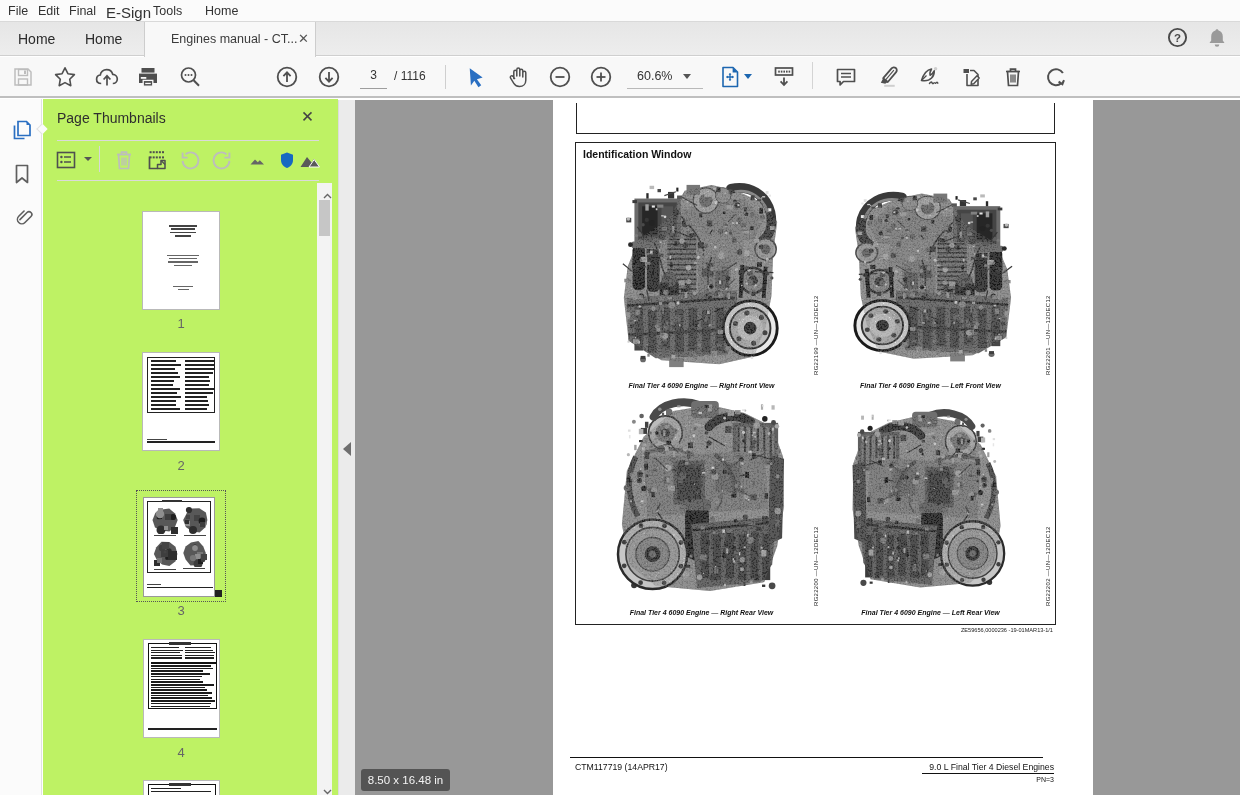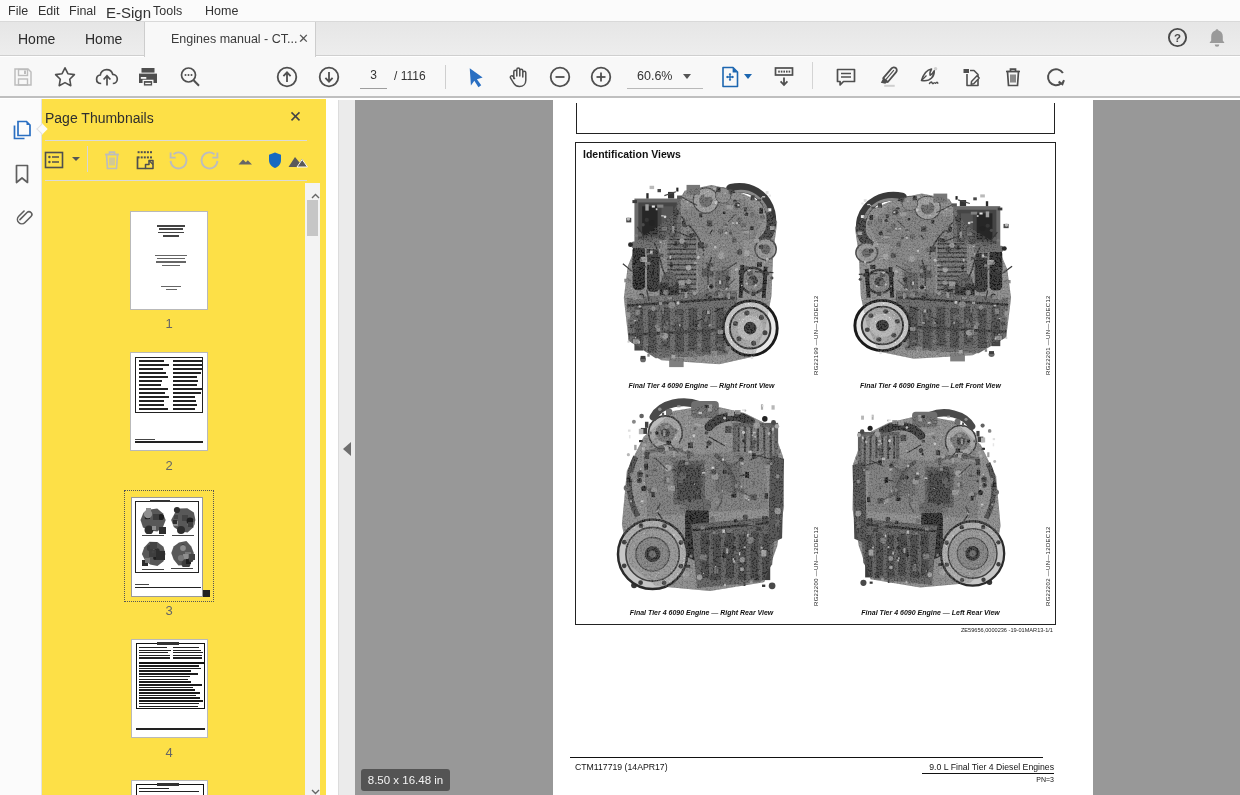--- a/index.html
+++ b/index.html
@@ -146,21 +146,21 @@
         <path d="M17.3 18.2 A8 8 0 1 1 18.9 8.1" fill="none" stroke="#4f4f4f" stroke-width="2"></path>
         <path d="M15.2 15.6 L18 19.2 L20.8 15.8 M18 19.2 L19.4 17.4" fill="none" stroke="#4f4f4f" stroke-width="2" transform="rotate(-18 18 18)"></path>
       </svg></div>
   </div>
 <div class="abs" style="left:338px;top:100px;width:902px;height:695px;background:#989898;z-index:0"></div>
 <div class="abs" style="left:338px;top:100px;width:17px;height:695px;background:#ebebeb;border-left:1px solid #dcdcdc"></div>
 <div class="abs" style="left:343px;top:442px;width:0;height:0;border-top:7px solid transparent;border-bottom:7px solid transparent;border-right:8px solid #6e6e6e"></div>
 <div class="abs" style="left:553px;top:100px;width:540px;height:695px;background:#fff">
     <div class="abs" style="left:23px;top:3px;width:479px;height:31px;border-left:1px solid #222;border-right:1px solid #222;border-bottom:1.4px solid #222"></div>
     <div class="abs" style="left:22px;top:42px;width:481px;height:483px;border:1.4px solid #222"></div>
-    <div class="abs" style="left:30px;top:48px;font-size:10.5px;font-weight:bold;color:#111">Identification Views</div>
+    <div class="abs" style="left:30px;top:48px;font-size:10.5px;font-weight:bold;color:#111">Identification Window</div>
     <div class="abs" style="left:66px;top:81px;width:164px;height:190px"><svg width="164" height="190" viewBox="0 0 170 195" preserveAspectRatio="none">
         <g>
           <path d="M20,60 L52,38 L68,10 L96,4 L122,10 L152,24 L164,42 L160,72 L158,118 L152,150 L140,180 L104,188 L44,184 L10,164 L5,120 L9,88 Z" fill="#9c9c9c"></path>
           <path d="M60,30 L130,18 L150,40 L140,60 L62,64 Z" fill="#8a8a8a"></path>
           <path d="M116,8 C136,4 152,14 157,32 C160,46 156,56 149,61" fill="none" stroke="#3a3a3a" stroke-width="10" stroke-linecap="round"></path>
           <path d="M120,11 C136,8 149,17 154,32" fill="none" stroke="#8a8a8a" stroke-width="3"></path>
           <circle cx="90" cy="20" r="13" fill="#b2b2b2" stroke="#4a4a4a" stroke-width="1.2"></circle>
           <circle cx="90" cy="20" r="7" fill="#6f6f6f"></circle>
           <circle cx="108" cy="15" r="8" fill="#999" stroke="#555" stroke-width="1"></circle>
           <rect x="70" y="4" width="14" height="10" fill="#777"></rect>
@@ -1372,21 +1372,21 @@
     <div class="abs" style="left:10px;top:63px;width:24px;height:24px"><svg width="24" height="24" viewBox="0 0 24 24" style="">
         <path d="M6.5 3.5 h11 v17 l-5.5-4.5 -5.5 4.5 z" fill="none" stroke="#5f5f5f" stroke-width="1.7" stroke-linejoin="round"></path>
       </svg></div>
     <div class="abs" style="left:10px;top:106px;width:24px;height:24px"><svg width="24" height="24" viewBox="0 0 24 24" style="">
         <g transform="rotate(45 12 12)">
           <path d="M9.2 17.5 V7.5 a2.8 2.8 0 0 1 5.6 0 V16 a4.4 4.4 0 0 1 -8.8 0 V8.5" fill="none" stroke="#5f5f5f" stroke-width="1.6" stroke-linecap="round" transform="translate(3.2 -2.2)"></path>
         </g>
       </svg></div>
     <div class="abs" style="left:38px;top:26px;width:8px;height:8px;background:#fbfbfb;border-left:1px solid #e2e2e2;border-bottom:1px solid #e2e2e2;transform:rotate(45deg)"></div>
   </div>
-<div class="abs" style="left:31px;top:99px;width:295px;height:696px;background:#fde047;z-index:1">
+<div class="abs" style="left:43px;top:99px;width:295px;height:696px;background:#bef264;z-index:1">
     <span class="abs" style="left:14px;top:11px;font-size:14px;color:#2f2f2f">Page Thumbnails</span>
     <span class="abs" style="left:258px;top:9px;font-size:15.5px;color:#444">✕</span>
     <div class="abs" style="left:14px;top:41px;width:262px;height:1px;background:#dadada"></div>
     <div class="abs" style="left:11px;top:49px;width:24px;height:24px"><svg width="24" height="24" viewBox="0 0 24 24" style="">
         <rect x="3.5" y="4.5" width="17" height="15" fill="none" stroke="#4f4f4f" stroke-width="1.6"></rect>
         <circle cx="7.4" cy="9" r="1.2" fill="#4f4f4f"></circle>
         <circle cx="7.4" cy="14" r="1.2" fill="#4f4f4f"></circle>
         <line x1="10" y1="9" x2="17" y2="9" stroke="#4f4f4f" stroke-width="1.5"></line>
         <line x1="10" y1="14" x2="17" y2="14" stroke="#4f4f4f" stroke-width="1.5"></line>
       </svg></div>

